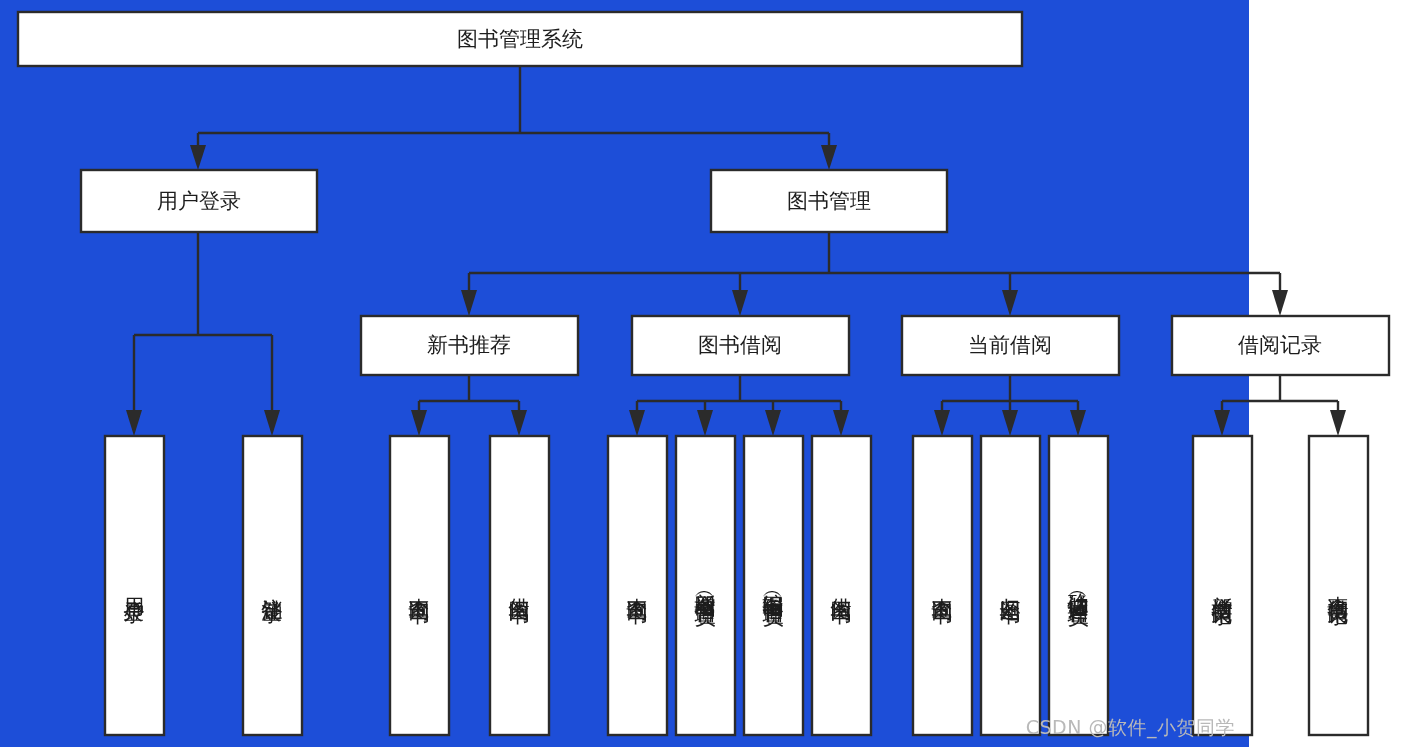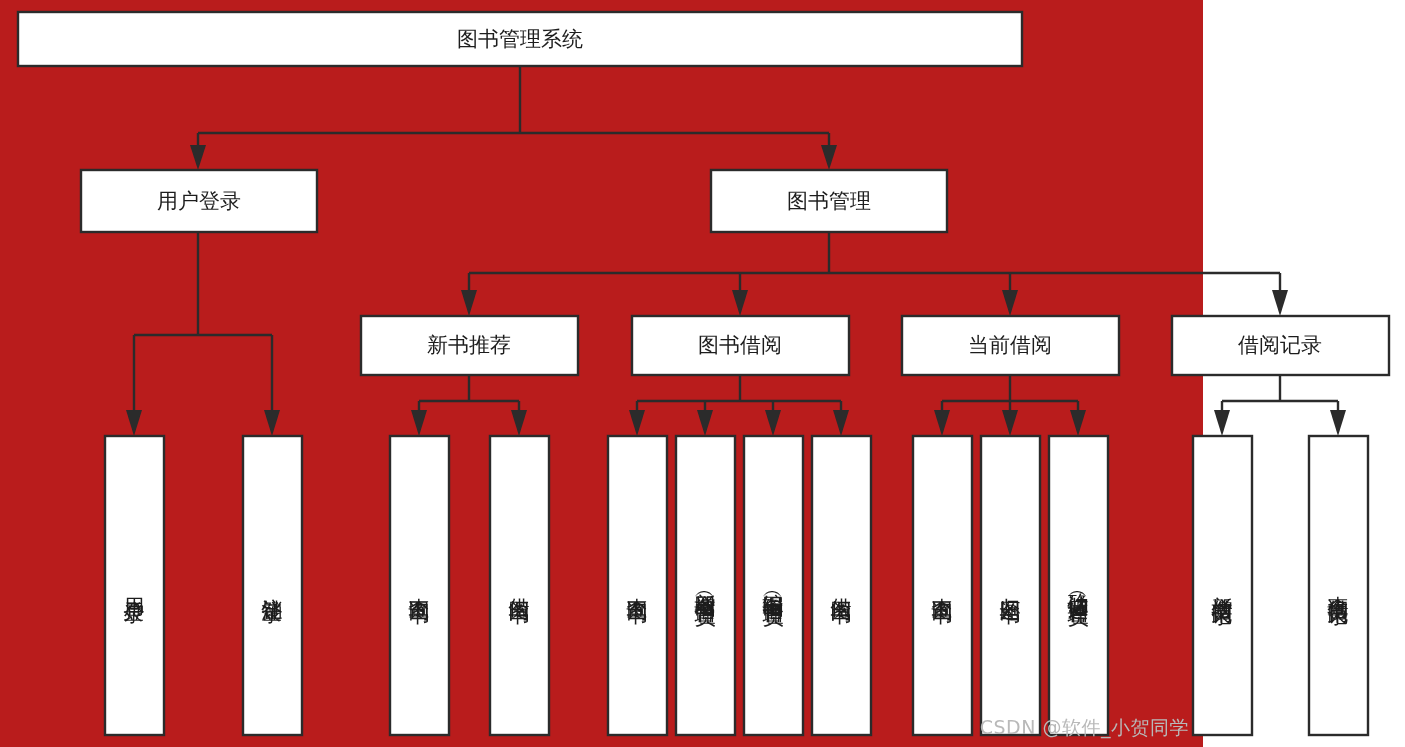--- a/index.html
+++ b/index.html
@@ -11,21 +11,22 @@
   body {
     width: 1405px;
     height: 747px;
     overflow: hidden;
     font-family: "DejaVu Sans", "Liberation Sans", sans-serif;
   }
   #diagram-root {
     position: relative;
     width: 1203px;
     height: 747px;
-    background: #b91c1c;
+    background: #1d4ed8;
+    padding-left: 46px;
   }
   svg#tree-svg {
     position: absolute;
     left: 0;
     top: 0;
     width: 1405px;
     height: 747px;
     display: block;
   }
   .node-rect {

